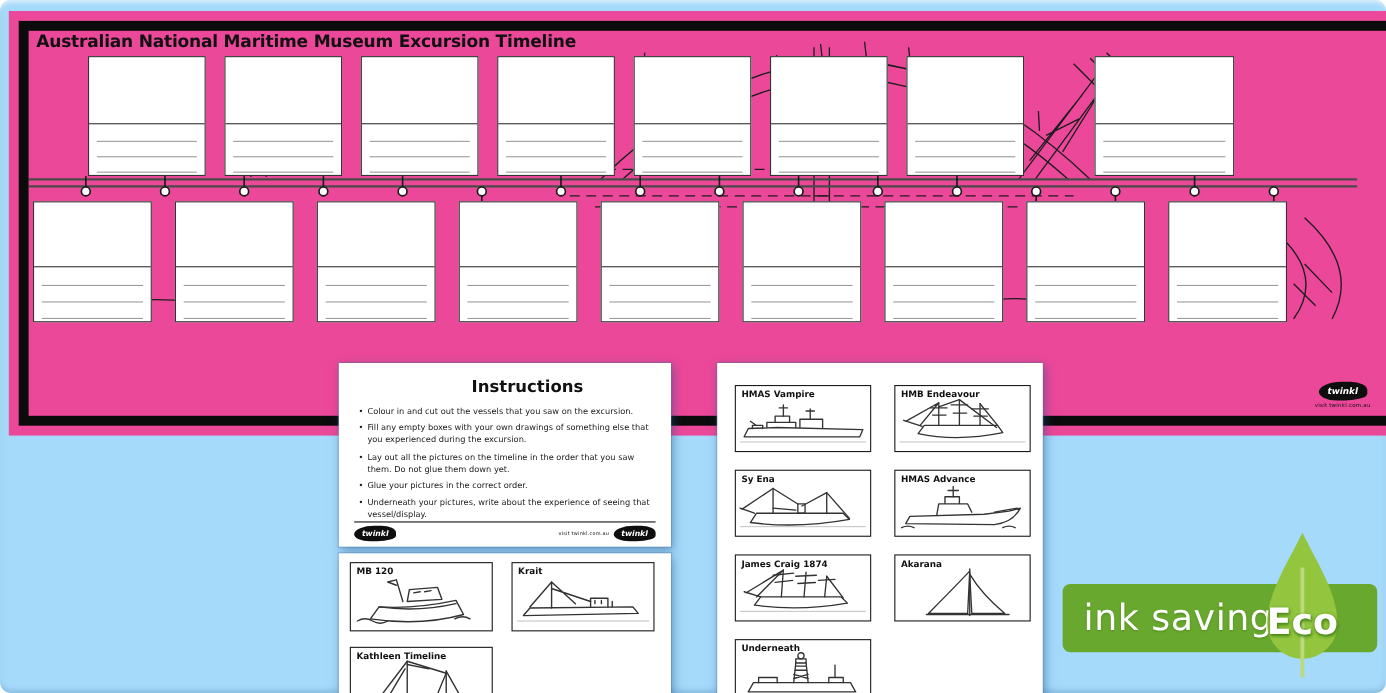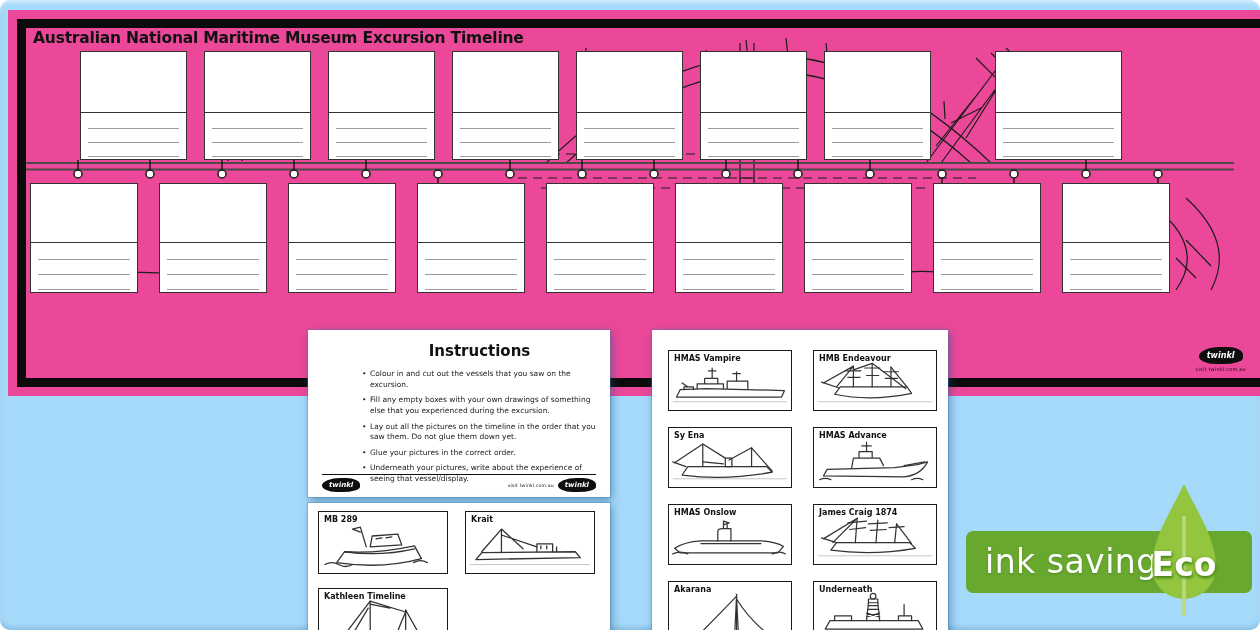--- a/index.html
+++ b/index.html
@@ -40,21 +40,21 @@
   .sheet{
     position:absolute;background:#fff;box-sizing:border-box;
     box-shadow:0 0 0 1px rgba(70,120,165,.35), 2px 3px 9px rgba(25,80,130,.5);
   }
   .sheet.inst-p1{left:308px;top:330px;width:302px;height:167px;}
   .sheet.inst-p2{left:308px;top:503px;width:302px;height:160px;}
   .sheet.vessels{left:652px;top:330px;width:296px;height:330px;}
   .inst-title{margin:0;text-align:center;padding-top:12px;font-size:15px;font-weight:bold;color:#111;padding-left:41px;}
   .inst-list{margin:9px 14px 0 18px;padding:0;list-style:none;}
   .inst-list li{
-    position:relative;font-size:7.5px;line-height:1.45;color:#1a1a1a;margin-bottom:4.5px;padding-left:8px;margin-left:36px;
+    position:relative;font-size:7.5px;line-height:1.45;color:#1a1a1a;margin-bottom:4.5px;padding-left:8px;
   }
   .inst-list li::before{content:"•";position:absolute;left:0;top:0;}
   .p1-footer{
     position:absolute;left:14px;right:14px;bottom:5px;border-top:1.6px solid #111;
     padding-top:3px;display:flex;justify-content:space-between;align-items:center;
   }
   .footer-right{display:flex;align-items:center;gap:4px;}
   .footer-right .logo-url{margin-top:0;font-size:4.5px;}
   
   .card-grid{display:grid;}
@@ -306,21 +306,21 @@
         <span class="blob small">twinkl</span>
       </span>
     </div>
   </section>
 
   <section class="sheet inst-p2">
     <div class="card-grid">
 
 
       <figure class="card">
-        <figcaption>MB 289</figcaption>
+        <figcaption>MB 120</figcaption>
         <svg viewBox="0 0 130 50">
           <g class="ship">
             <path d="M18,42 Q64,49 104,38 L97,25 Q60,33 26,31 Z"></path>
             <path d="M26,31 Q62,36 97,28"></path>
             <path d="M52,26 L54,15 L80,13 L84,24 Z M58,18 L64,17 M68,17 L74,16"></path>
             <path d="M48,26 L42,6 M42,6 L34,8 L42,11"></path>
             <path d="M6,44 q7,-4 14,0 q7,4 14,0 M96,42 q7,-4 14,0"></path>
           </g>
         </svg>
       </figure>
@@ -398,31 +398,20 @@
         <svg viewBox="0 0 130 50">
           <g class="ship">
             <path d="M10,41 L96,42 Q114,40 121,26 L110,29 L86,32 L14,34 Z"></path>
             <path d="M40,33 L42,22 H70 L74,30 M48,22 V15 H62 V22"></path>
             <path d="M56,15 V5 M51,9 H61 M96,30 L118,26"></path>
             <path d="M6,45 q6,-3 12,0 M104,45 q6,-3 12,0"></path>
           </g>
         </svg>
       </figure>
 
-      <figure class="card">
-        <figcaption>HMAS Onslow</figcaption>
-        <svg viewBox="0 0 130 50">
-          <g class="ship">
-            <path d="M6,36 Q16,29 34,28 L98,28 Q114,29 122,34 L116,41 L12,41 Z"></path>
-            <path d="M52,28 V18 Q52,15 57,15 H66 V28 M34,31 H98"></path>
-            <path d="M58,15 V7 M62,15 V10 M58,7 L64,9 L58,11"></path>
-            <path d="M4,42 q8,-4 16,0 M110,42 q8,-4 14,0"></path>
-          </g>
-        </svg>
-      </figure>
 
       <figure class="card">
         <figcaption>James Craig 1874</figcaption>
         <svg viewBox="0 0 130 50">
           <path class="waterline" d="M4,44 H126"></path>
           <g class="ship">
             <path d="M18,38 Q62,44 108,36 L102,30 L24,30 Z"></path>
             <path d="M44,30 L46,4 M66,30 L68,6 M86,30 L88,10"></path>
             <path d="M36,9 L56,7 M38,16 L55,14 M58,10 L78,9 M60,17 L77,16 M80,14 L96,13"></path>
             <path d="M46,4 L20,30 M46,4 L10,26 M24,30 L8,25 M88,10 L104,31"></path>

